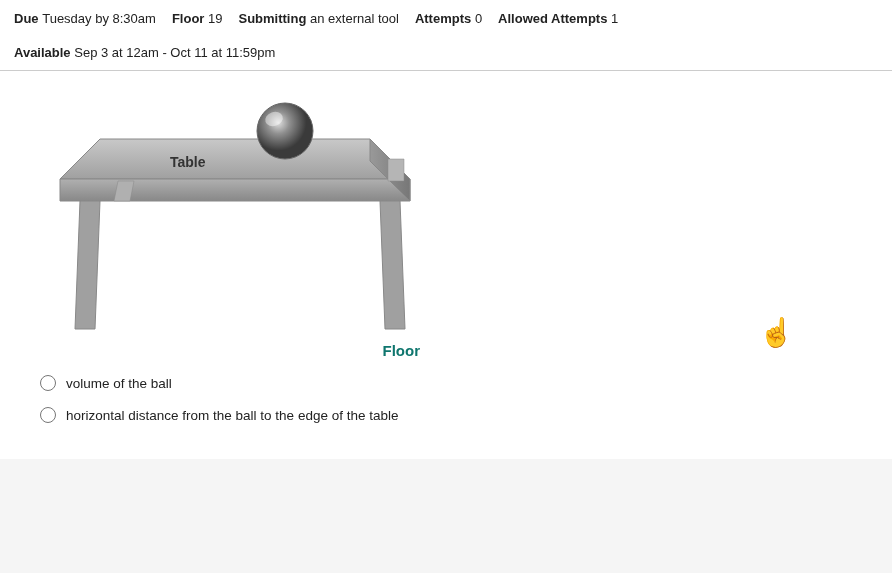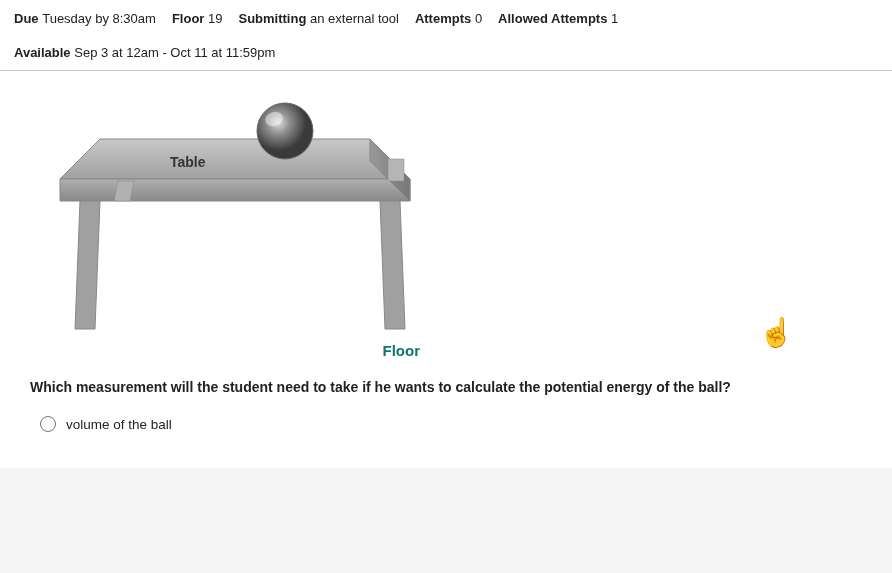--- a/index.html
+++ b/index.html
@@ -159,21 +159,24 @@
         <text x="140" y="78" font-family="Arial" font-size="14" font-weight="bold" fill="#333">Table</text>
       </svg>
 
       
       <div class="floor-label">Floor</div>
     </div>
 
     <div class="cursor-icon">☝</div>
   </div>
 
-  <p class="question-text">Which measurement will the student need to take if he wants to calculate the potential energy of the ball?</p>
 
   <ul class="options-list">
     <li class="option-item">
       <input type="radio" name="answer" id="opt1" style="">
       <label for="opt1">volume of the ball</label>
     </li>
+    <li class="option-item">
+      <input type="radio" name="answer" id="opt4" style="">
+      <label for="opt4">horizontal distance from the ball to the edge of the table</label>
+    </li>
   </ul>
 </div>
 
 </body></html>

